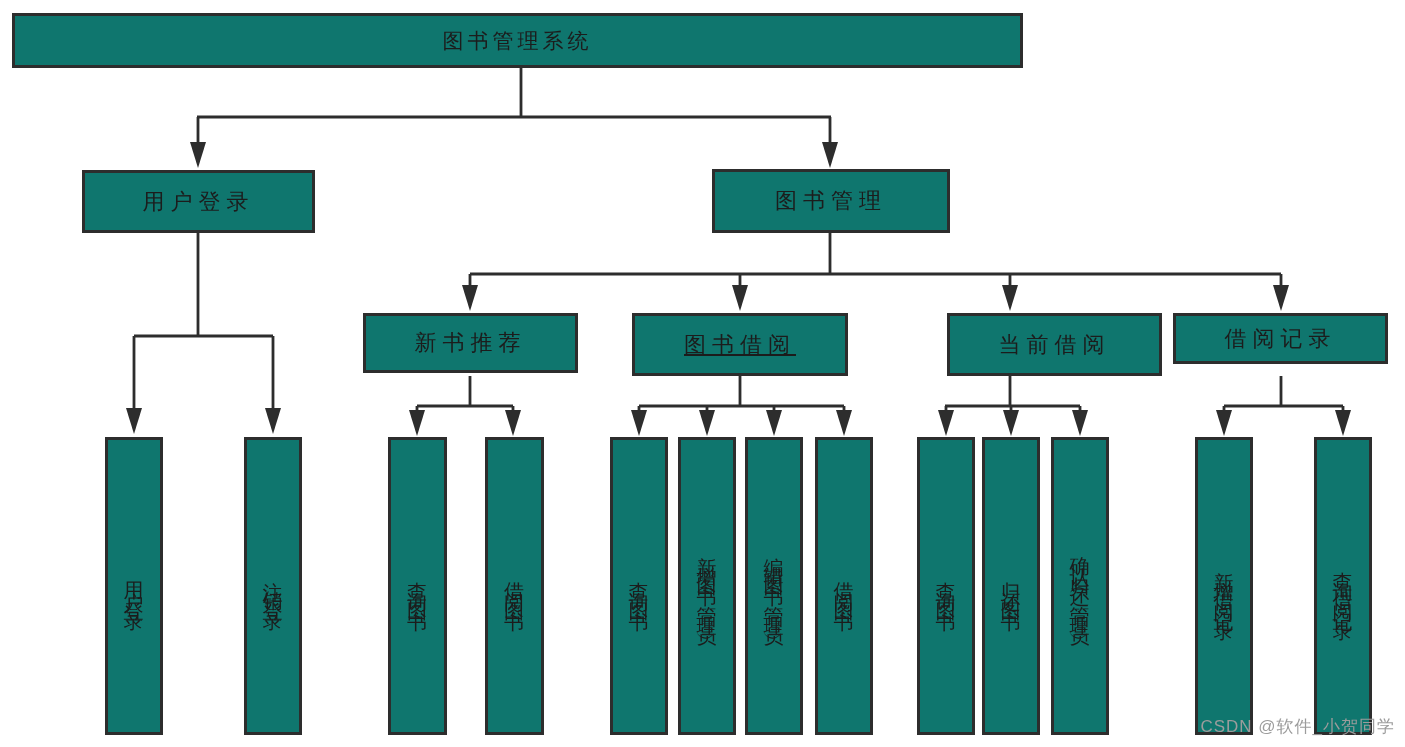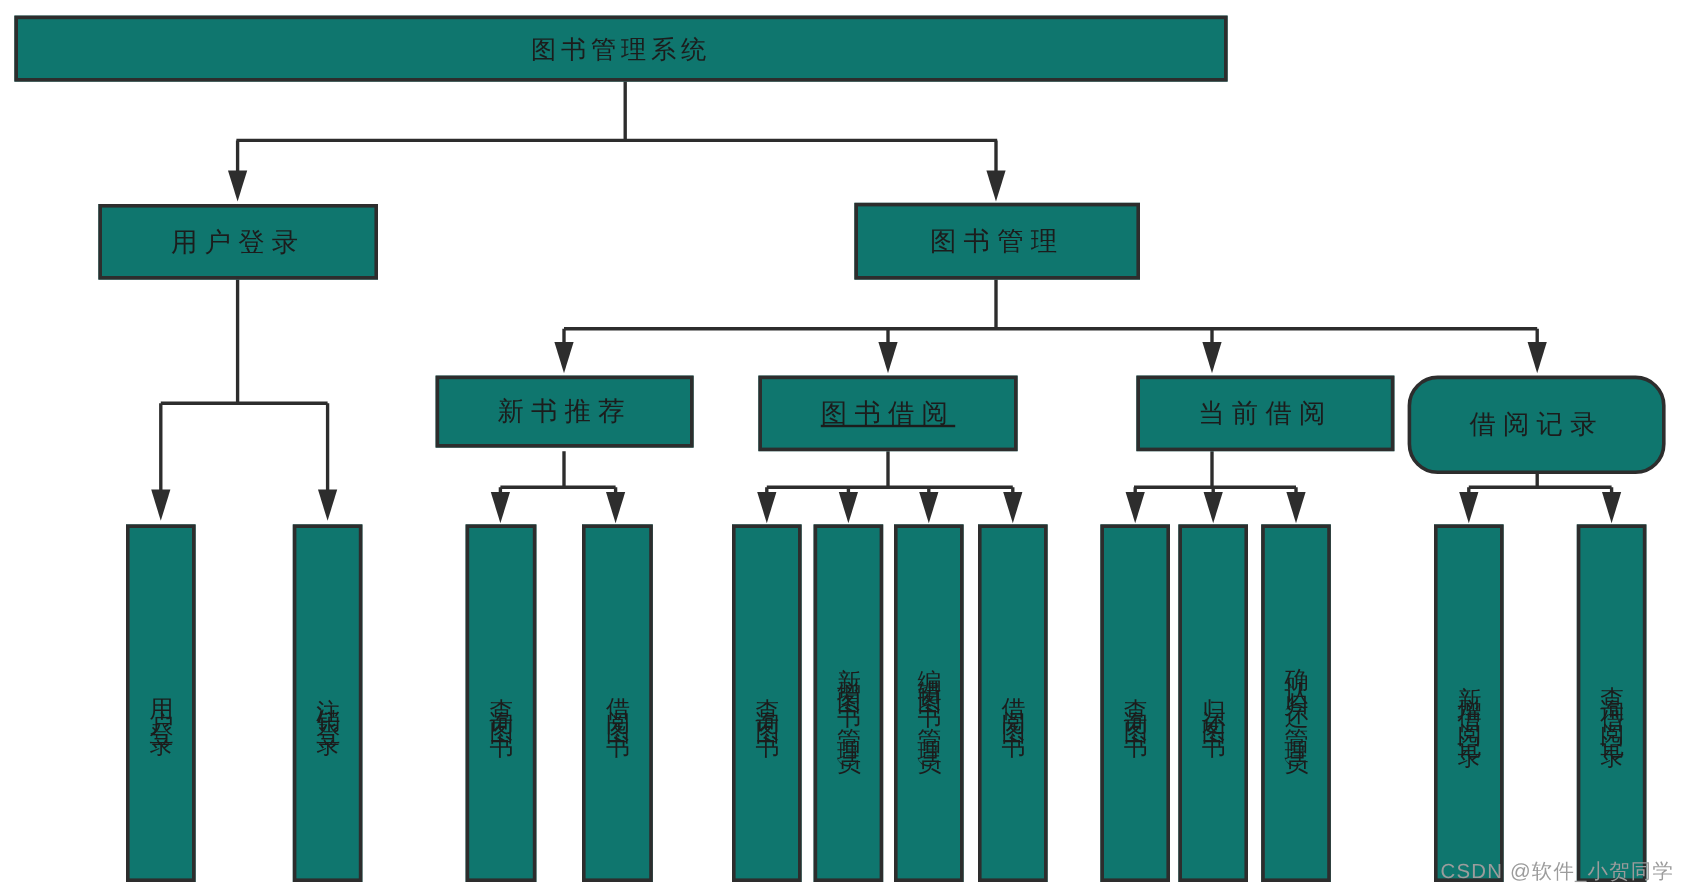--- a/index.html
+++ b/index.html
@@ -82,21 +82,21 @@
   </svg>
 
   <div class="node root" style="left:12px;top:13px;width:1011px;height:55px;">图书管理系统</div>
 
   <div class="node lvl" style="left:82px;top:170px;width:233px;height:63px;">用户登录</div>
   <div class="node lvl" style="left:712px;top:169px;width:238px;height:64px;">图书管理</div>
 
   <div class="node lvl" style="left:363px;top:313px;width:215px;height:60px;">新书推荐</div>
   <div class="node lvl" style="left:632px;top:313px;width:216px;height:63px;text-decoration:underline;">图书借阅</div>
   <div class="node lvl" style="left:903px;top:313px;width:215px;height:63px;margin-left:44px;">当前借阅</div>
-  <div class="node lvl" style="left:1173px;top:313px;width:215px;height:82px;border-radius:25px;">借阅记录</div>
+  <div class="node lvl" style="left:1173px;top:313px;width:215px;height:51px;">借阅记录</div>
 
   <div class="node leaf" style="left:105px;top:437px;width:58px;height:298px;">
     <span class="leaf-text">用户登录</span>
   </div>
   <div class="node leaf" style="left:244px;top:437px;width:58px;height:298px;">
     <span class="leaf-text">注销登录</span>
   </div>
 
   <div class="node leaf" style="left:388px;top:437px;width:59px;height:298px;">
     <span class="leaf-text">查询图书</span>

